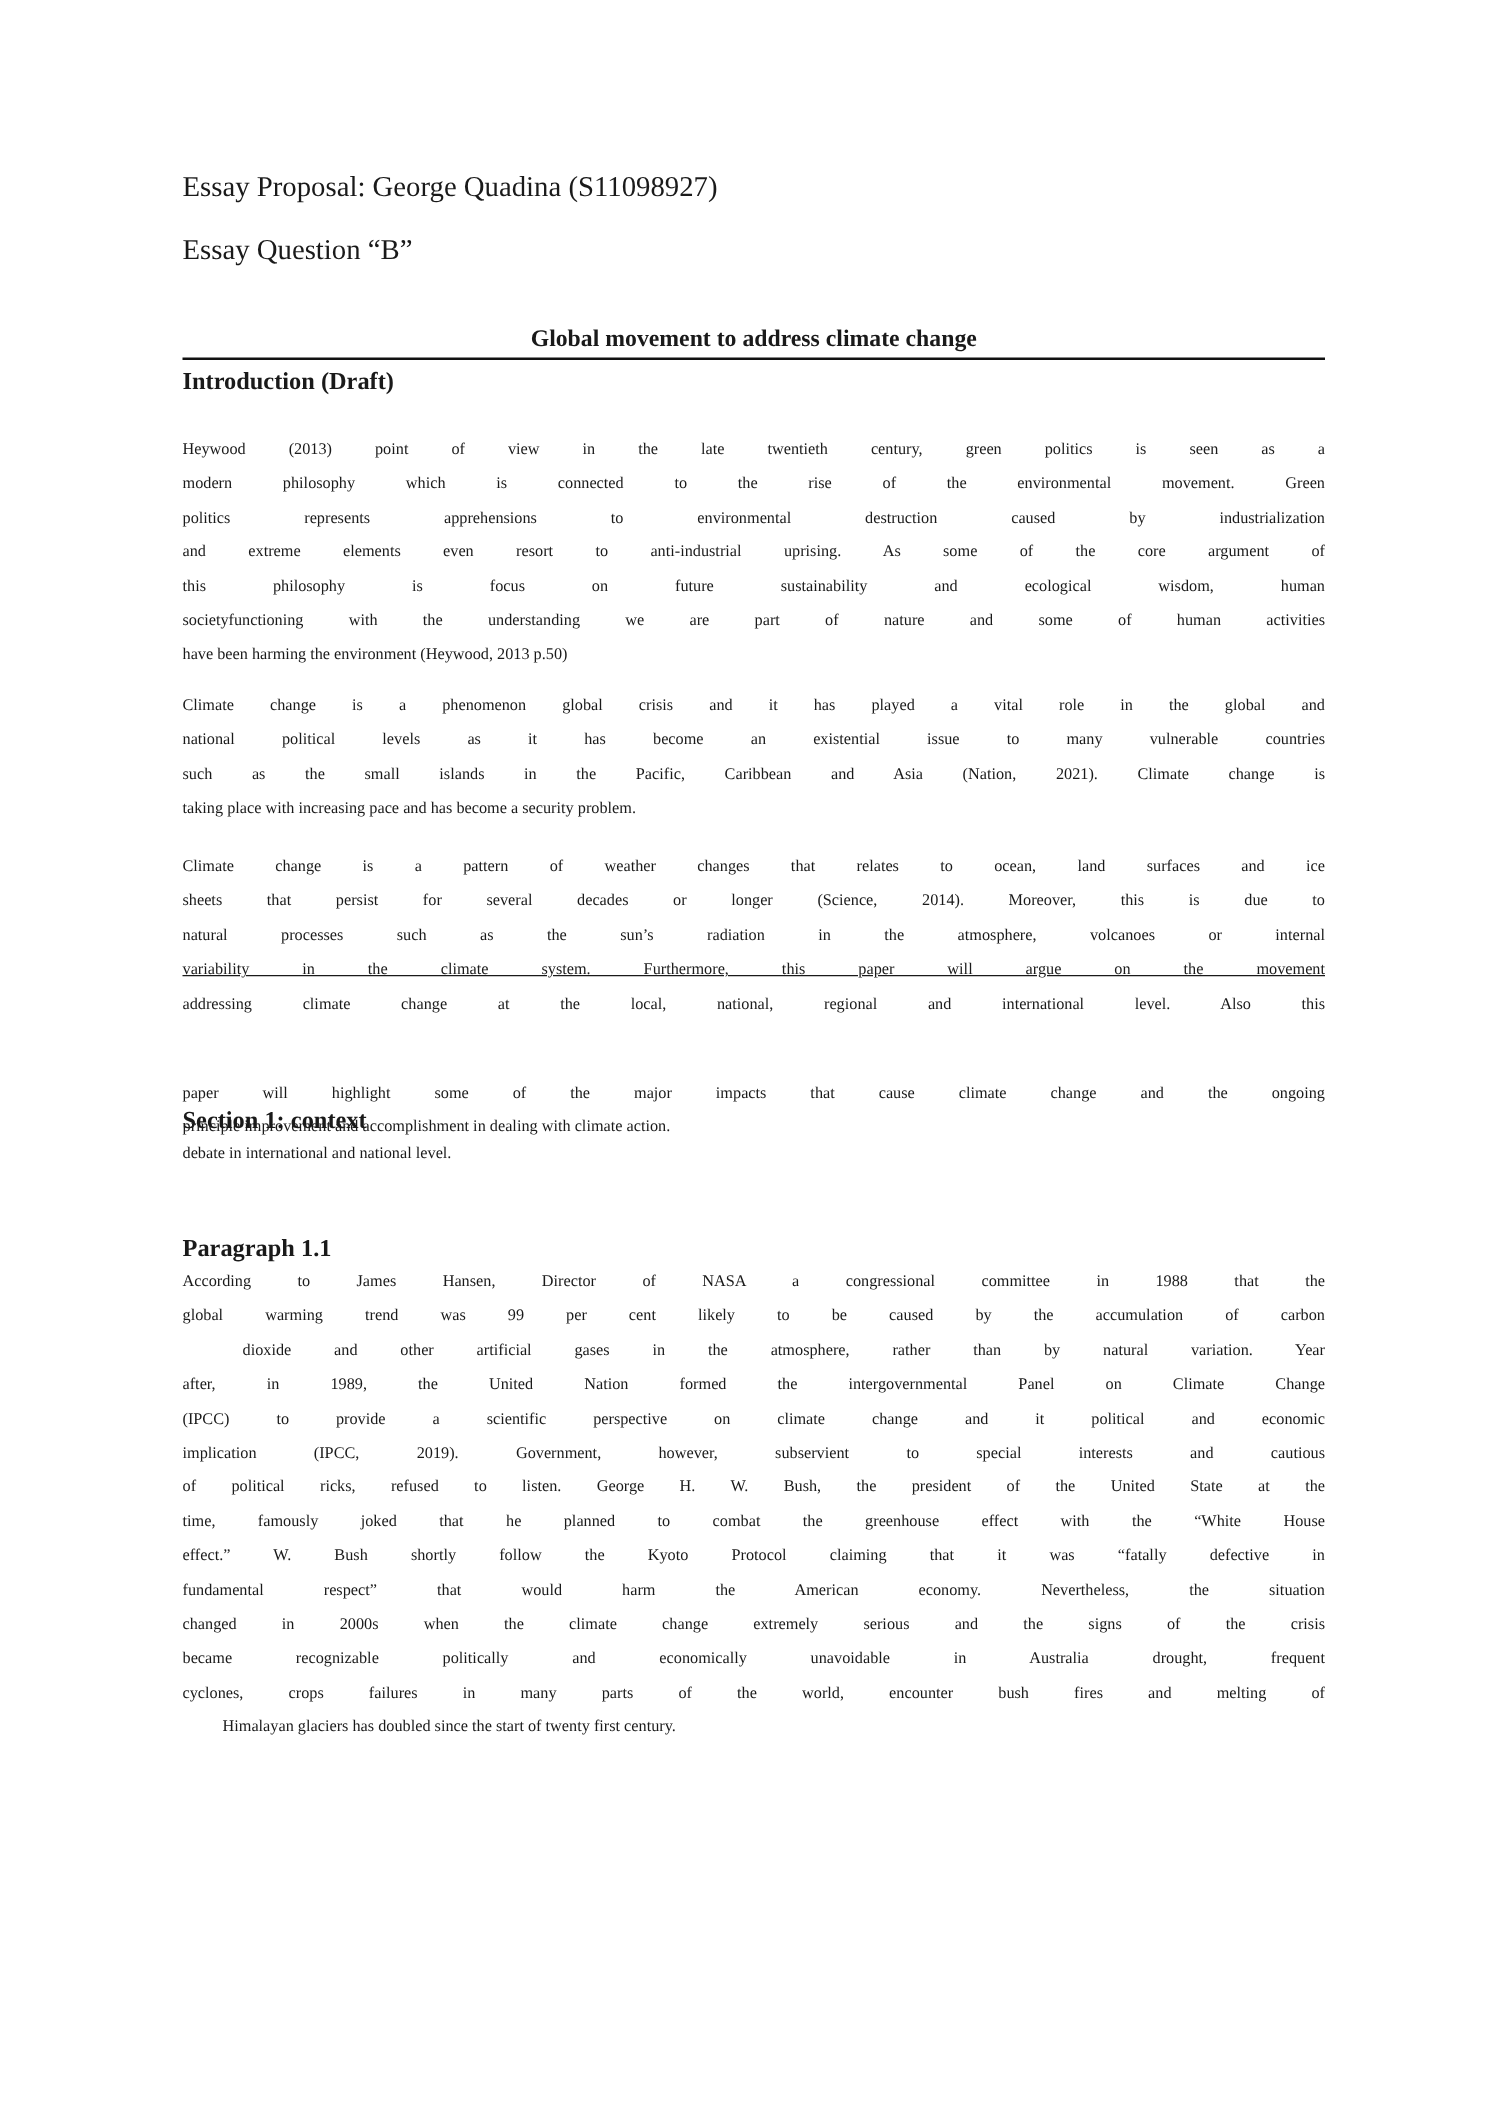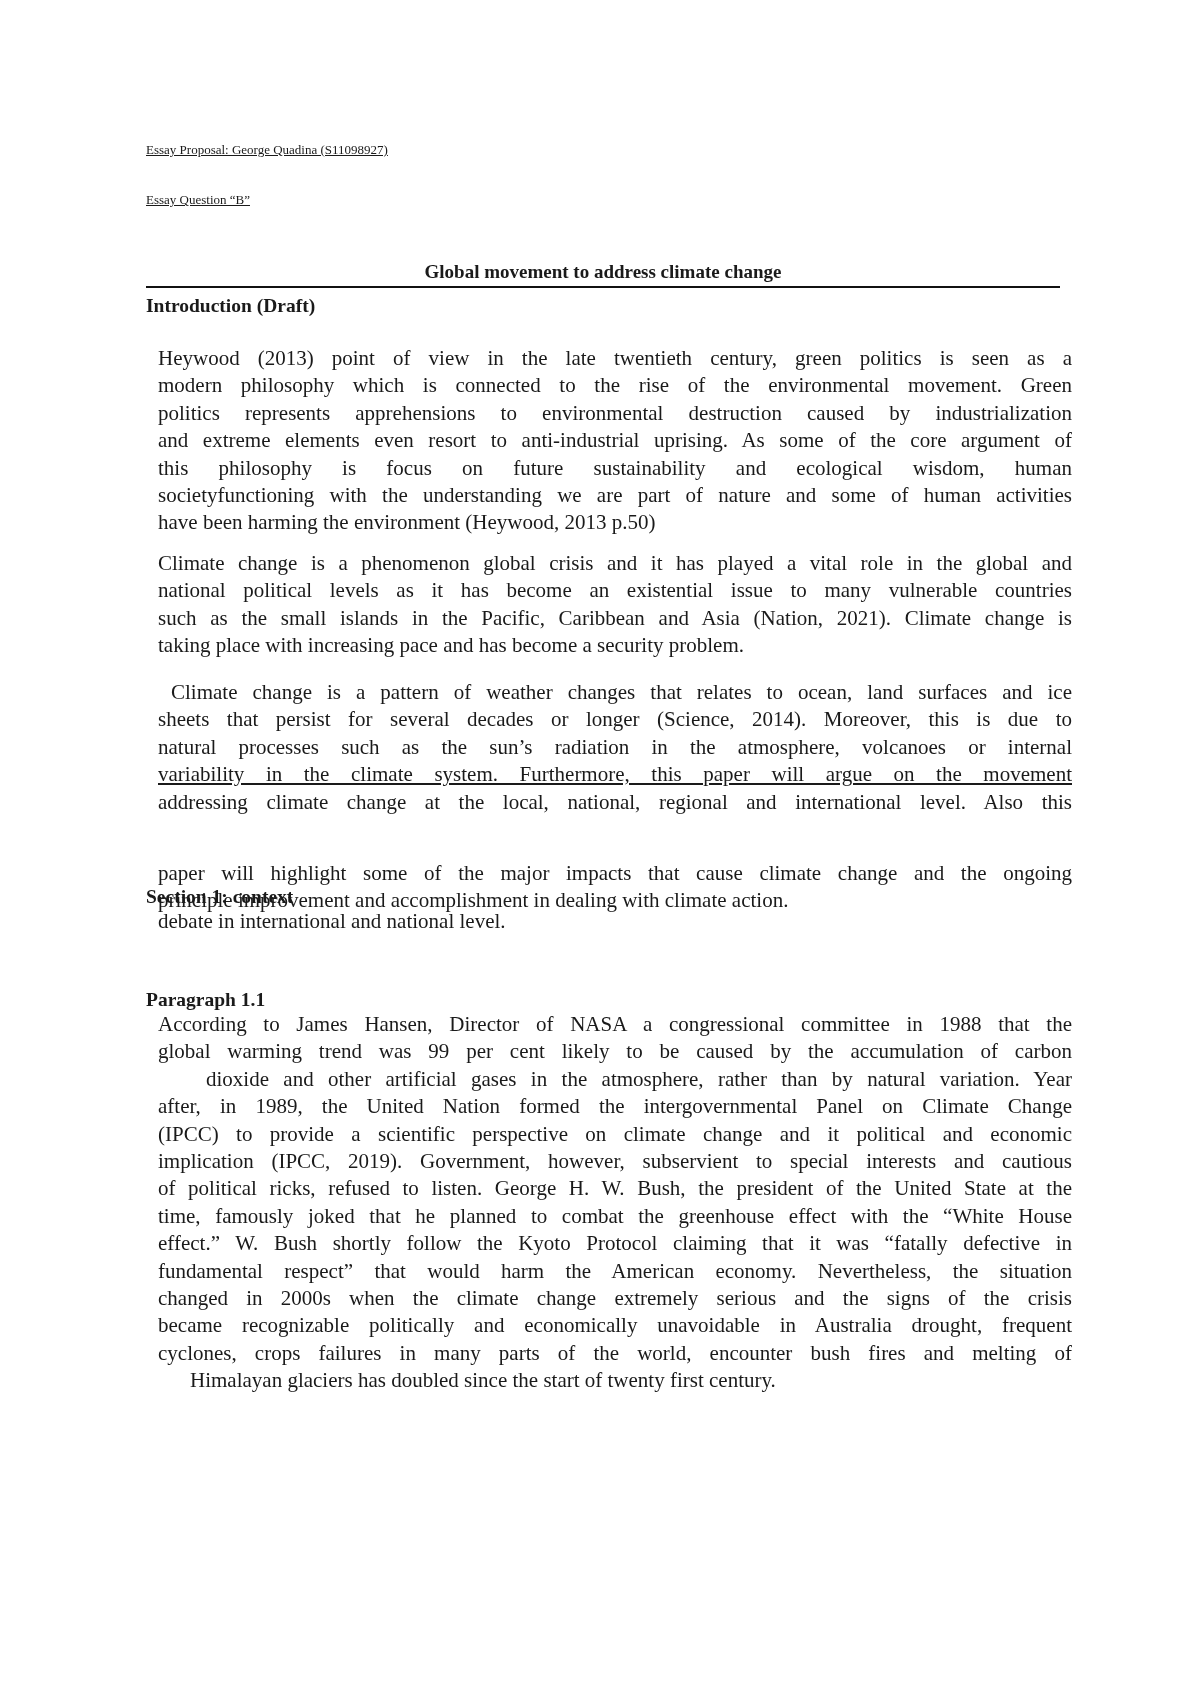--- a/index.html
+++ b/index.html
@@ -17,23 +17,22 @@
     }
     .page {
       position: absolute;
       left: 146px;
       top: 0;
       width: 914px;
     }
     .header-line {
       position: absolute;
       left: 0;
-      font-size: 13px;
+      font-size: 23px;
       line-height: 24px;
-      text-decoration: underline;
     }
     .title-wrap {
       position: absolute;
       left: 0;
       width: 914px;
       top: 260px;
     }
     .title {
       text-align: center;
       font-weight: bold;
@@ -48,23 +47,23 @@
     }
     .heading {
       position: absolute;
       left: 0;
       font-weight: bold;
       font-size: 19.5px;
       line-height: 24px;
     }
     .para {
       position: absolute;
-      left: 12px;
+      left: 0;
       width: 914px;
-      font-size: 21px;
+      font-size: 13px;
       line-height: 27.4px;
       margin: 0;
     }
     .para .ln {
       display: block;
       text-align: justify;
       text-align-last: justify;
       white-space: nowrap;
       height: 27.4px;
     }
@@ -98,21 +97,21 @@
   </div>
 
   <div class="para" style="top:550px;">
     <span class="ln" style="white-space: nowrap;">Climate change is a phenomenon global crisis and it has played a vital role in the global and</span>
     <span class="ln" style="white-space: nowrap;">national political levels as it has become an existential issue to many vulnerable countries</span>
     <span class="ln" style="white-space: nowrap;">such as the small islands in the Pacific, Caribbean and Asia (Nation, 2021). Climate change is</span>
     <span class="ln last" style="white-space: nowrap;">taking place with increasing pace and has become a security problem.</span>
   </div>
 
   <div class="para" style="top:679px;">
-    <span class="ln" style="white-space: nowrap; margin-left: 13px;">Climate change is a pattern of weather changes that relates to ocean, land surfaces and ice</span>
+    <span class="ln" style="white-space: nowrap;">Climate change is a pattern of weather changes that relates to ocean, land surfaces and ice</span>
     <span class="ln" style="white-space: nowrap;">sheets that persist for several decades or longer (Science, 2014). Moreover, this is due to</span>
     <span class="ln" style="white-space: nowrap;">natural processes such as the sun’s radiation in the atmosphere, volcanoes or internal</span>
     <span class="ln" style="white-space: nowrap; text-decoration: underline;">variability in the climate system. Furthermore, this paper will argue on the movement</span>
     <span class="ln" style="white-space: nowrap;">addressing climate change at the local, national, regional and international level. Also this</span>
     <span class="ln" style="white-space: nowrap; margin-top: 44px;">paper will highlight some of the major impacts that cause climate change and the ongoing</span>
     <span class="ln last" style="white-space: nowrap;">principle improvement and accomplishment in dealing with climate action.</span>
   </div>
 
   <div class="heading" style="top:885px;">Section 1: context</div>
   <div class="para" style="top:908px;">

